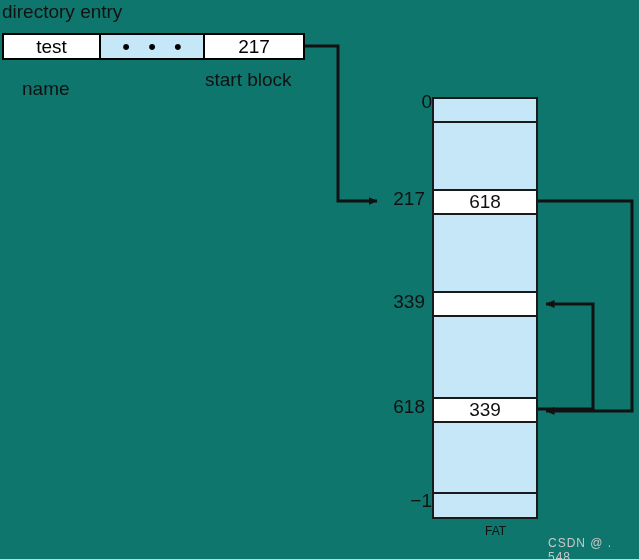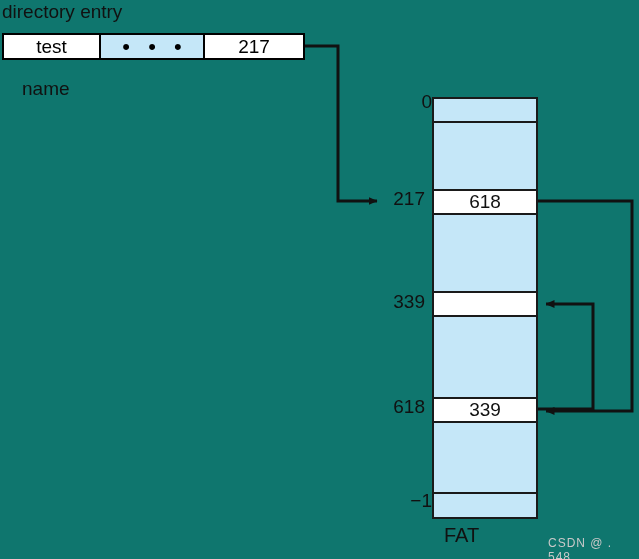--- a/index.html
+++ b/index.html
@@ -94,23 +94,23 @@
 
   
   .fat-index {
     position: absolute;
     font-size: 19px;
     text-align: right;
     width: 40px;
     color: #111111;
   }
   #fat-caption {
-    left: 444px;
+    left: 485px;
     top: 525px;
-    font-size: 20px;
+    font-size: 12px;
   }
   #disk-blocks-label { left: 163px; top: 490px; }
 
   
   #wires {
     position: absolute;
     left: 0;
     top: 0;
     width: 639px;
     height: 559px;
@@ -134,20 +134,21 @@
 
   <div class="lbl" id="dir-title">directory entry</div>
 
   <div id="dir-entry-box">
     <div class="dir-cell" id="dir-cell-name">test</div>
     <div class="dir-cell" id="dir-cell-dots">• • •</div>
     <div class="dir-cell" id="dir-cell-start">217</div>
   </div>
 
   <div class="lbl" id="dir-label-name">name</div>
+  <div class="lbl" id="dir-label-start">start block</div>
 
   <div id="fat-table">
 
     <div class="fat-row filled fat-sep-bottom" style="top:0px; height:24px;">
       <span></span>
     </div>
 
     <div class="fat-row filled" style="top:24px; height:66px;"></div>
 
     <div class="fat-row empty fat-sep-top fat-sep-bottom" style="top:90px; height:26px;">

